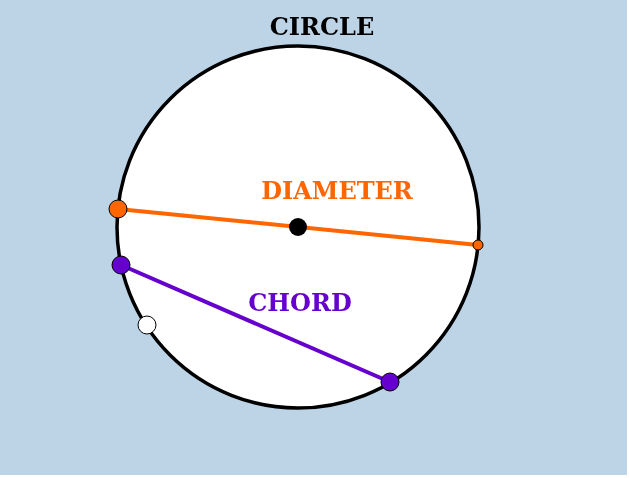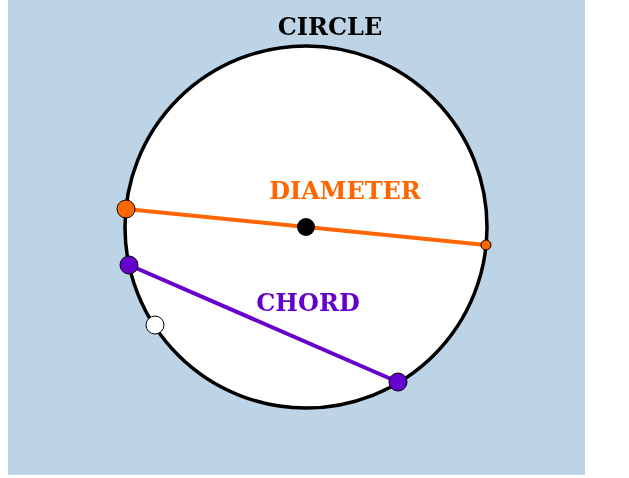--- a/index.html
+++ b/index.html
@@ -1,21 +1,20 @@
 <!DOCTYPE html>
 <html><head>
   <meta charset="utf-8">
   <style>
     html, body { margin: 0; padding: 0; background: #ffffff; }
     body { width: 629px; height: 478px; overflow: hidden; position: relative; }
     .canvas {
-      position: absolute; left: 8px; top: 0;
-      width: 537px; height: 475px;
+      position: absolute; left: 0; top: 0;
+      width: 627px; height: 475px;
       background: #bdd4e7;
-      padding-left: 40px;
     }
     svg { position: absolute; left: 0; top: 0; }
     .lbl {
       font-family: "DejaVu Serif", "Liberation Serif", serif;
       font-weight: bold;
     }
   </style>
 </head>
 <body>
 

